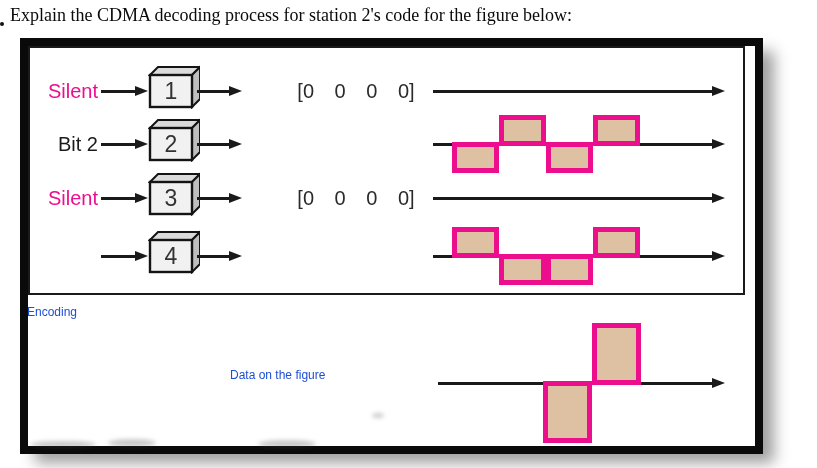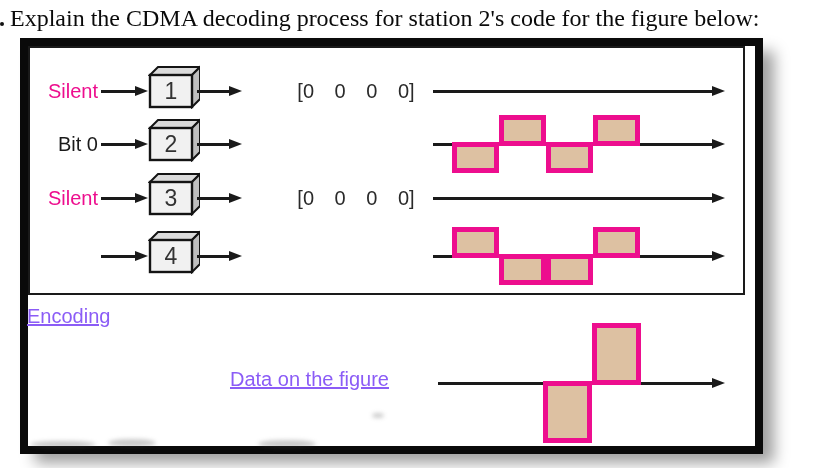--- a/index.html
+++ b/index.html
@@ -14,21 +14,21 @@
   .list-dot {
     position: absolute;
     left: 0; top: 22px;
     width: 4px; height: 4px;
     background: #111; border-radius: 50%;
   }
   .title {
     position: absolute;
     left: 10px; top: 5px;
     font-family: "Liberation Serif", serif;
-    font-size: 24px;
+    font-size: 18px;
     color: #0a0a0a;
     white-space: nowrap;
   }
   .outer-box {
     position: absolute;
     left: 20px; top: 38px;
     width: 743px; height: 416px;
     box-sizing: border-box;
     border: 8px solid #0a0a0a;
     background: #ffffff;
@@ -90,24 +90,23 @@
   .chip {
     position: absolute;
     box-sizing: border-box;
     border: 5px solid var(--pink);
     background: var(--tan);
   }
   .chip.up   { bottom: calc(50% - 2px); }
   .chip.down { top: calc(50% - 2px); }
   .section-label {
     position: absolute;
-    font-size: 20px;
-    color: #8b5cf6;
+    font-size: 12px;
+    color: #1d4ed8;
     white-space: nowrap;
-    text-decoration: underline;
   }
   .smudge {
     position: absolute;
     background: rgba(70,70,70,0.28);
     border-radius: 50%;
     filter: blur(2px);
   }
 </style>
 </head>
 <body>
@@ -127,21 +126,21 @@
     <polygon points="44,10 52,2 52,34 44,42" fill="#BFBFBF" stroke="#141414" stroke-width="2"></polygon>
     <rect x="2" y="10" width="42" height="32" fill="#F1F1F1" stroke="#141414" stroke-width="2.4"></rect>
     <text x="23" y="34" text-anchor="middle">1</text>
   </svg>
   <div class="hline" style="left:197px;top:89.5px;width:32px"></div>
   <div class="code wide" style="top:78px">[0 0 0 0]</div>
   <div class="wave" style="left:433px;top:55px;width:292px;height:72px">
     <div class="hline baseline" style="width:279px"></div>
   </div>
 
-  <div class="row-label" style="top:131px">Bit 0</div>
+  <div class="row-label" style="top:131px">Bit 2</div>
   <div class="hline" style="left:101px;top:142.5px;width:34px"></div>
   <svg class="cube" style="left:148px;top:118px" width="52" height="44" viewBox="0 0 52 44">
     <polygon points="2,10 10,2 52,2 44,10" fill="#DBDBDB" stroke="#141414" stroke-width="2"></polygon>
     <polygon points="44,10 52,2 52,34 44,42" fill="#BFBFBF" stroke="#141414" stroke-width="2"></polygon>
     <rect x="2" y="10" width="42" height="32" fill="#F1F1F1" stroke="#141414" stroke-width="2.4"></rect>
     <text x="23" y="34" text-anchor="middle">2</text>
   </svg>
   <div class="hline" style="left:197px;top:142.5px;width:32px"></div>
   <div class="wave" style="left:433px;top:108px;width:292px;height:72px">
     <div class="hline baseline" style="width:279px"></div>

